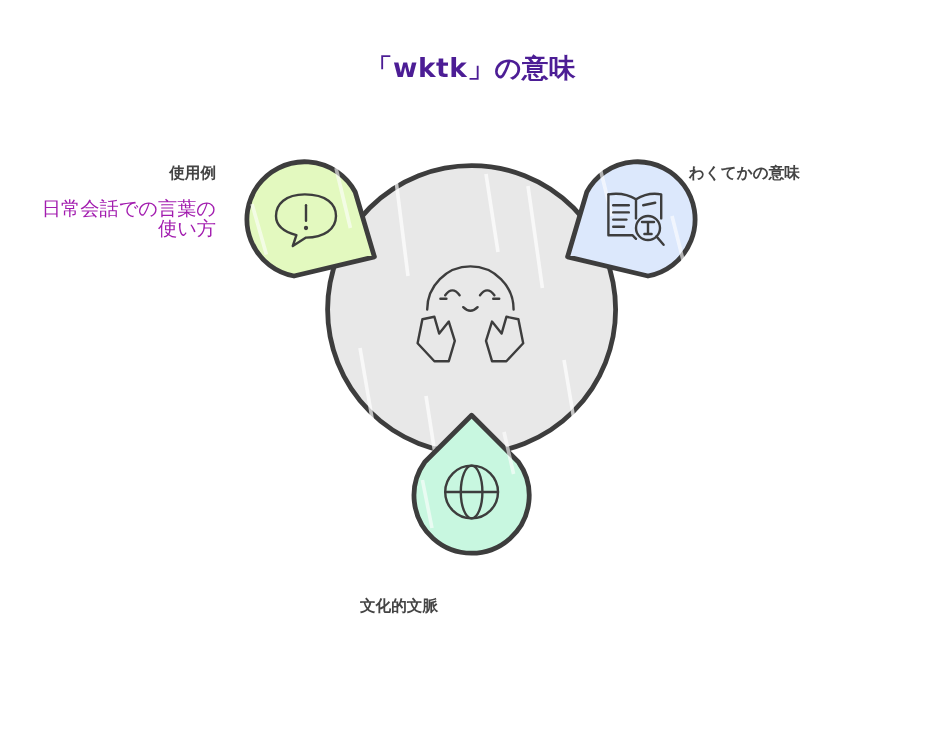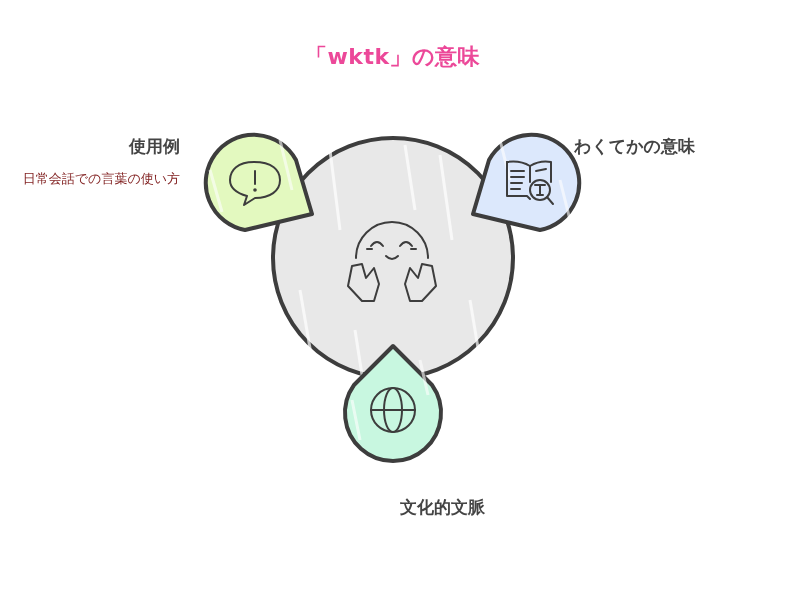--- a/index.html
+++ b/index.html
@@ -1,25 +1,25 @@
 <!DOCTYPE html>
 <html><head>
   <meta charset="utf-8">
   <style>
     html, body { margin: 0; padding: 0; background: #ffffff; }
     body { width: 785px; height: 616px; position: relative; overflow: hidden;
            font-family: "DejaVu Sans", "Liberation Sans", sans-serif; color: #4a4a4a; }
     .title { position: absolute; left: 0; top: 42px; width: 785px; text-align: center;
-             font-size: 22px; font-weight: bold; color: #ec4899; letter-spacing: 0.5px; }
+             font-size: 22px; font-weight: bold; color: #4c1d95; letter-spacing: 0.5px; }
     .label-block { position: absolute; }
-    .label-title { font-size: 17px; font-weight: bold; color: #444444; }
-    .label-desc { font-size: 13px; color: #7f1d1d; line-height: 17px; margin-top: 12px; }
+    .label-title { font-size: 13px; font-weight: bold; color: #444444; }
+    .label-desc { font-size: 16px; color: #a21caf; line-height: 17px; margin-top: 12px; }
     .left { left: 20px; top: 135px; width: 160px; text-align: right; }
     .right { left: 574px; top: 135px; width: 170px; text-align: left; }
-    .bottom { left: 300px; top: 496px; width: 185px; text-align: right; }
+    .bottom { left: 300px; top: 496px; width: 185px; text-align: left; }
     svg.diagram { position: absolute; left: 0; top: 0; }
   </style>
 </head>
 <body>
 
 <div class="title">「wktk」の意味</div>
 
 <svg class="diagram" width="785" height="616" viewBox="0 0 785 616">
 
   <g>

